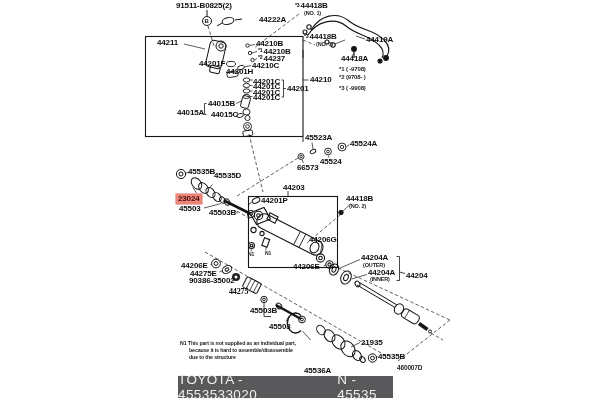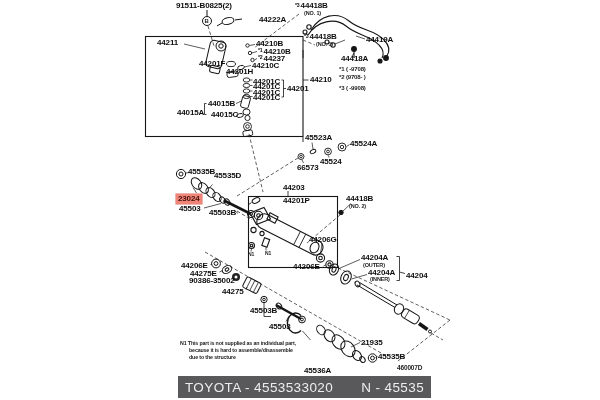--- a/index.html
+++ b/index.html
@@ -4,21 +4,21 @@
 <style>
   html,body{margin:0;padding:0;background:#fff;}
   .canvas{position:relative;width:600px;height:400px;background:#ffffff;overflow:hidden;
           font-family:"Liberation Sans",sans-serif;}
   .canvas svg{position:absolute;left:0;top:0;}
   .lbl{position:absolute;font-weight:bold;font-size:8px;line-height:1;color:#0d0d0d;
        white-space:nowrap;letter-spacing:-0.15px;z-index:3;}
   .lbl .pre{font-size:5.2px;font-weight:bold;vertical-align:1.5px;margin-right:1px;}
   .lbl.hl{background:#ef8478;color:#431008;padding:1px 2px;box-shadow:0 0 0 .5px #d96a5e;}
   .lbl.note{font-weight:bold;color:#1c1c1c;}
-  .footer-bar{position:absolute;left:178px;top:376px;width:253px;height:22px;background:#59595c;
+  .footer-bar{position:absolute;left:178px;top:376px;width:215px;height:22px;background:#59595c;
       color:#ededed;display:flex;align-items:center;justify-content:center;gap:28px;
       font-size:13.5px;letter-spacing:.4px;z-index:4;}
 </style>
 </head>
 <body>
 
 <div class="canvas">
 
   <svg width="600" height="400" viewBox="0 0 600 400">
 
@@ -268,31 +268,31 @@
       <span class="lbl" style="left: 305px; top: 134px;">45523A</span>
       <span class="lbl" style="left: 350px; top: 140px;">45524A</span>
       <span class="lbl" style="left: 320px; top: 158px;">45524</span>
       <span class="lbl" style="left: 297px; top: 163.5px;">66573</span>
       <span class="lbl" style="left: 283px; top: 184px;">44203</span>
       <span class="lbl" style="left: 188px; top: 167.5px;">45535B</span>
       <span class="lbl" style="left: 205px; top: 172px; margin-left: 9px;">45535D</span>
       <span class="lbl hl" style="left: 176px; top: 193.5px;">23024</span>
       <span class="lbl" style="left: 179px; top: 204.5px;">45503</span>
       <span class="lbl" style="left: 209px; top: 208.5px;">45503B</span>
-      <span class="lbl" style="left: 261px; top: 196.5px; margin-left: 22px;">44201P</span>
+      <span class="lbl" style="left: 261px; top: 196.5px;">44201P</span>
       <span class="lbl" style="left: 346px; top: 195px;">44418B</span>
       <span class="lbl note" style="left: 349px; top: 203.5px; font-size: 5.5px;">(NO. 2)</span>
       <span class="lbl" style="left: 309px; top: 236px;">44206G</span>
       <span class="lbl note" style="left: 248px; top: 252px; font-size: 5px;">N1</span>
       <span class="lbl note" style="left: 265px; top: 251px; font-size: 5px;">N1</span>
       <span class="lbl" style="left: 181px; top: 261.5px;">44206E</span>
       <span class="lbl" style="left: 293px; top: 262.5px;">44206E</span>
       <span class="lbl" style="left: 190px; top: 269.5px;">44275E</span>
       <span class="lbl" style="left: 189px; top: 277px;">90386-35002</span>
-      <span class="lbl" style="left: 222px; top: 288px;">44275</span>
+      <span class="lbl" style="left: 229px; top: 288px; font-family: Liberation Serif, serif;">44275</span>
       <span class="lbl" style="left: 361px; top: 254px;">44204A</span>
       <span class="lbl note" style="left: 363px; top: 262.5px; font-size: 5.5px;">(OUTER)</span>
       <span class="lbl" style="left: 368px; top: 269px;">44204A</span>
       <span class="lbl note" style="left: 370px; top: 277px; font-size: 5.5px;">(INNER)</span>
       <span class="lbl" style="left: 406px; top: 271.5px;">44204</span>
       <span class="lbl" style="left: 250px; top: 307px;">45503B</span>
       <span class="lbl" style="left: 269px; top: 323px;">45503</span>
       <span class="lbl" style="left: 304px; top: 338.5px; margin-top: 28px;">45536A</span>
       <span class="lbl" style="left: 361px; top: 339px;">21935</span>
       <span class="lbl" style="left: 378px; top: 352.5px;">45535B</span>

